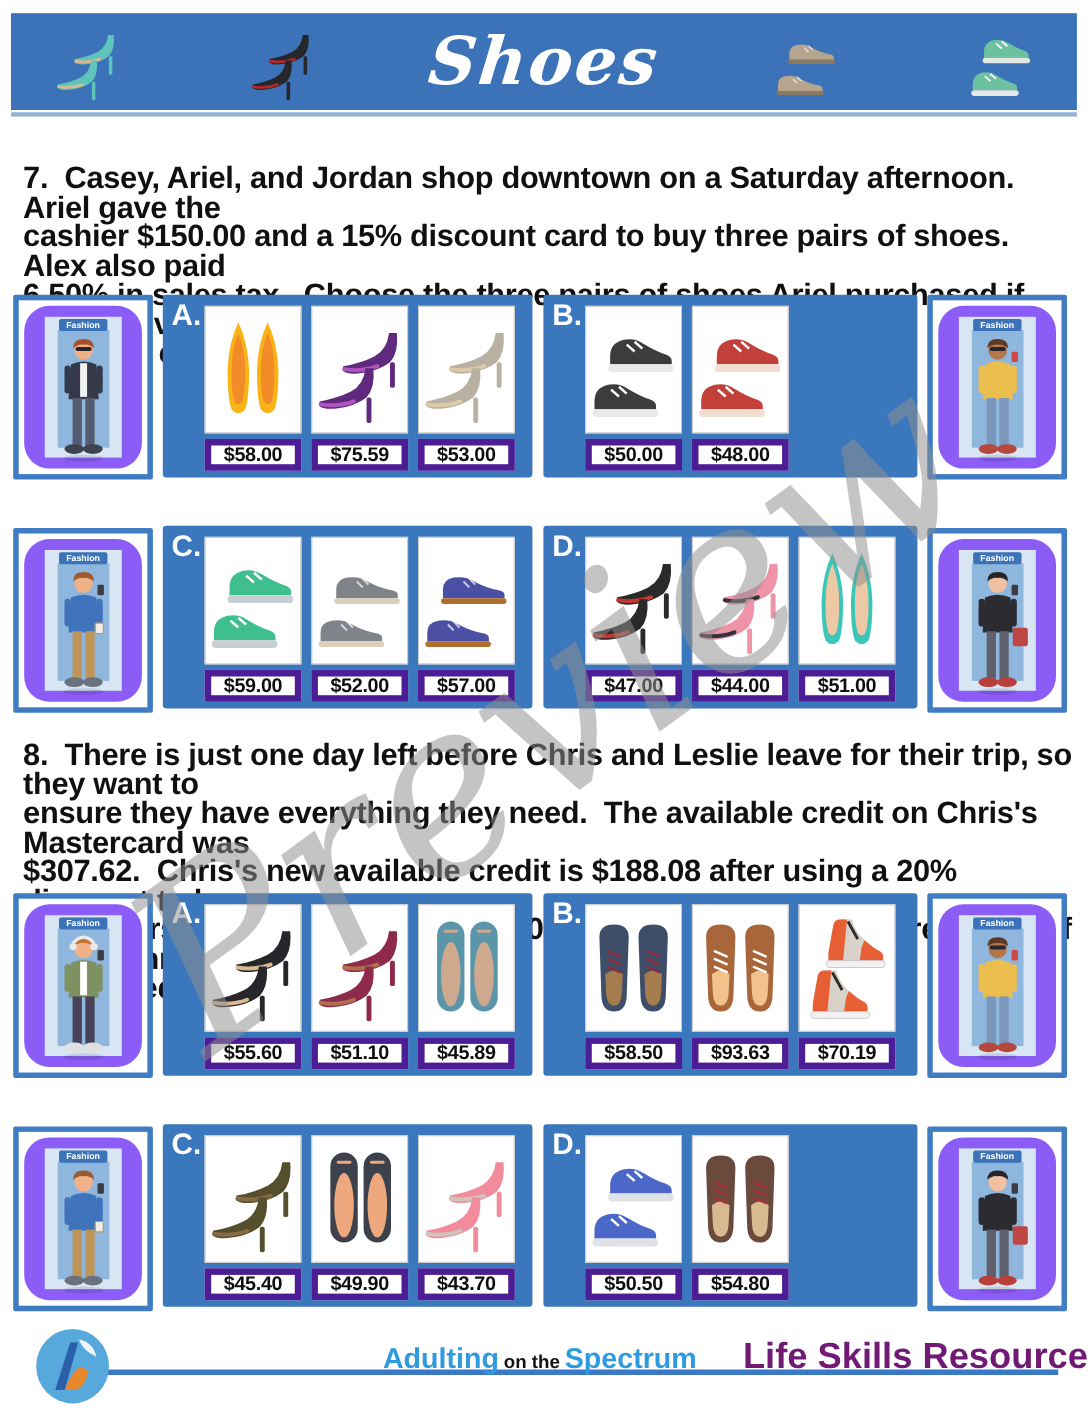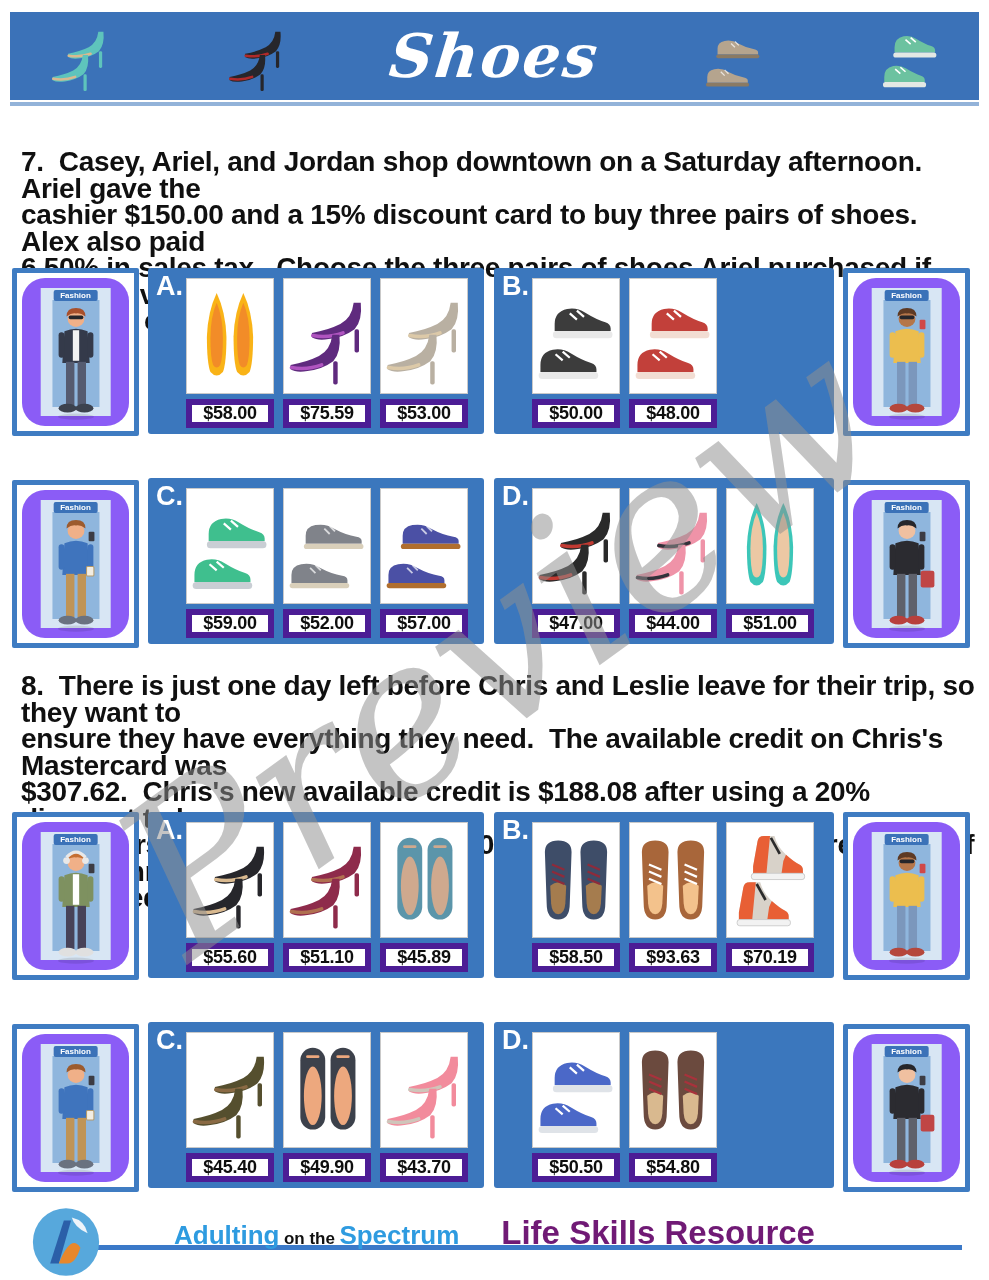--- a/index.html
+++ b/index.html
@@ -44,21 +44,21 @@
   .person-wrap{position:absolute;left:50%;bottom:2px;transform:translateX(-50%);width:66px;height:118px;}
   .person-wrap svg{width:100%;height:100%;}
 
   .watermark{position:absolute;left:40px;top:520px;width:920px;text-align:center;
              transform:rotate(-36deg);font-family:"DejaVu Serif",serif;font-style:italic;
              font-size:215px;color:#909090;opacity:0.52;pointer-events:none;z-index:40;}
 
   .footer-line{position:absolute;left:88px;top:1245px;width:874px;height:5px;background:#3b79c8;}
   .footer-logo{position:absolute;left:26px;top:1206px;width:80px;height:72px;z-index:5;}
   .footer-logo svg{width:100%;height:100%;}
-  .footer-text{position:absolute;left:0;top:1214px;width:989px;display:flex;justify-content:center;
+  .footer-text{position:absolute;left:0;top:1214px;width:989px;display:flex;justify-content:flex-end;
                gap:42px;align-items:baseline;z-index:4;}
   .brand{white-space:nowrap;}
   .brand-blue{color:#2e9be0;font-size:26px;font-weight:bold;}
   .brand-small{color:#111;font-size:17px;font-weight:bold;}
   .resource{color:#701a75;font-size:33px;font-weight:bold;white-space:nowrap;}
 </style>
 </head>
 <body>
 
 <div class="page">

